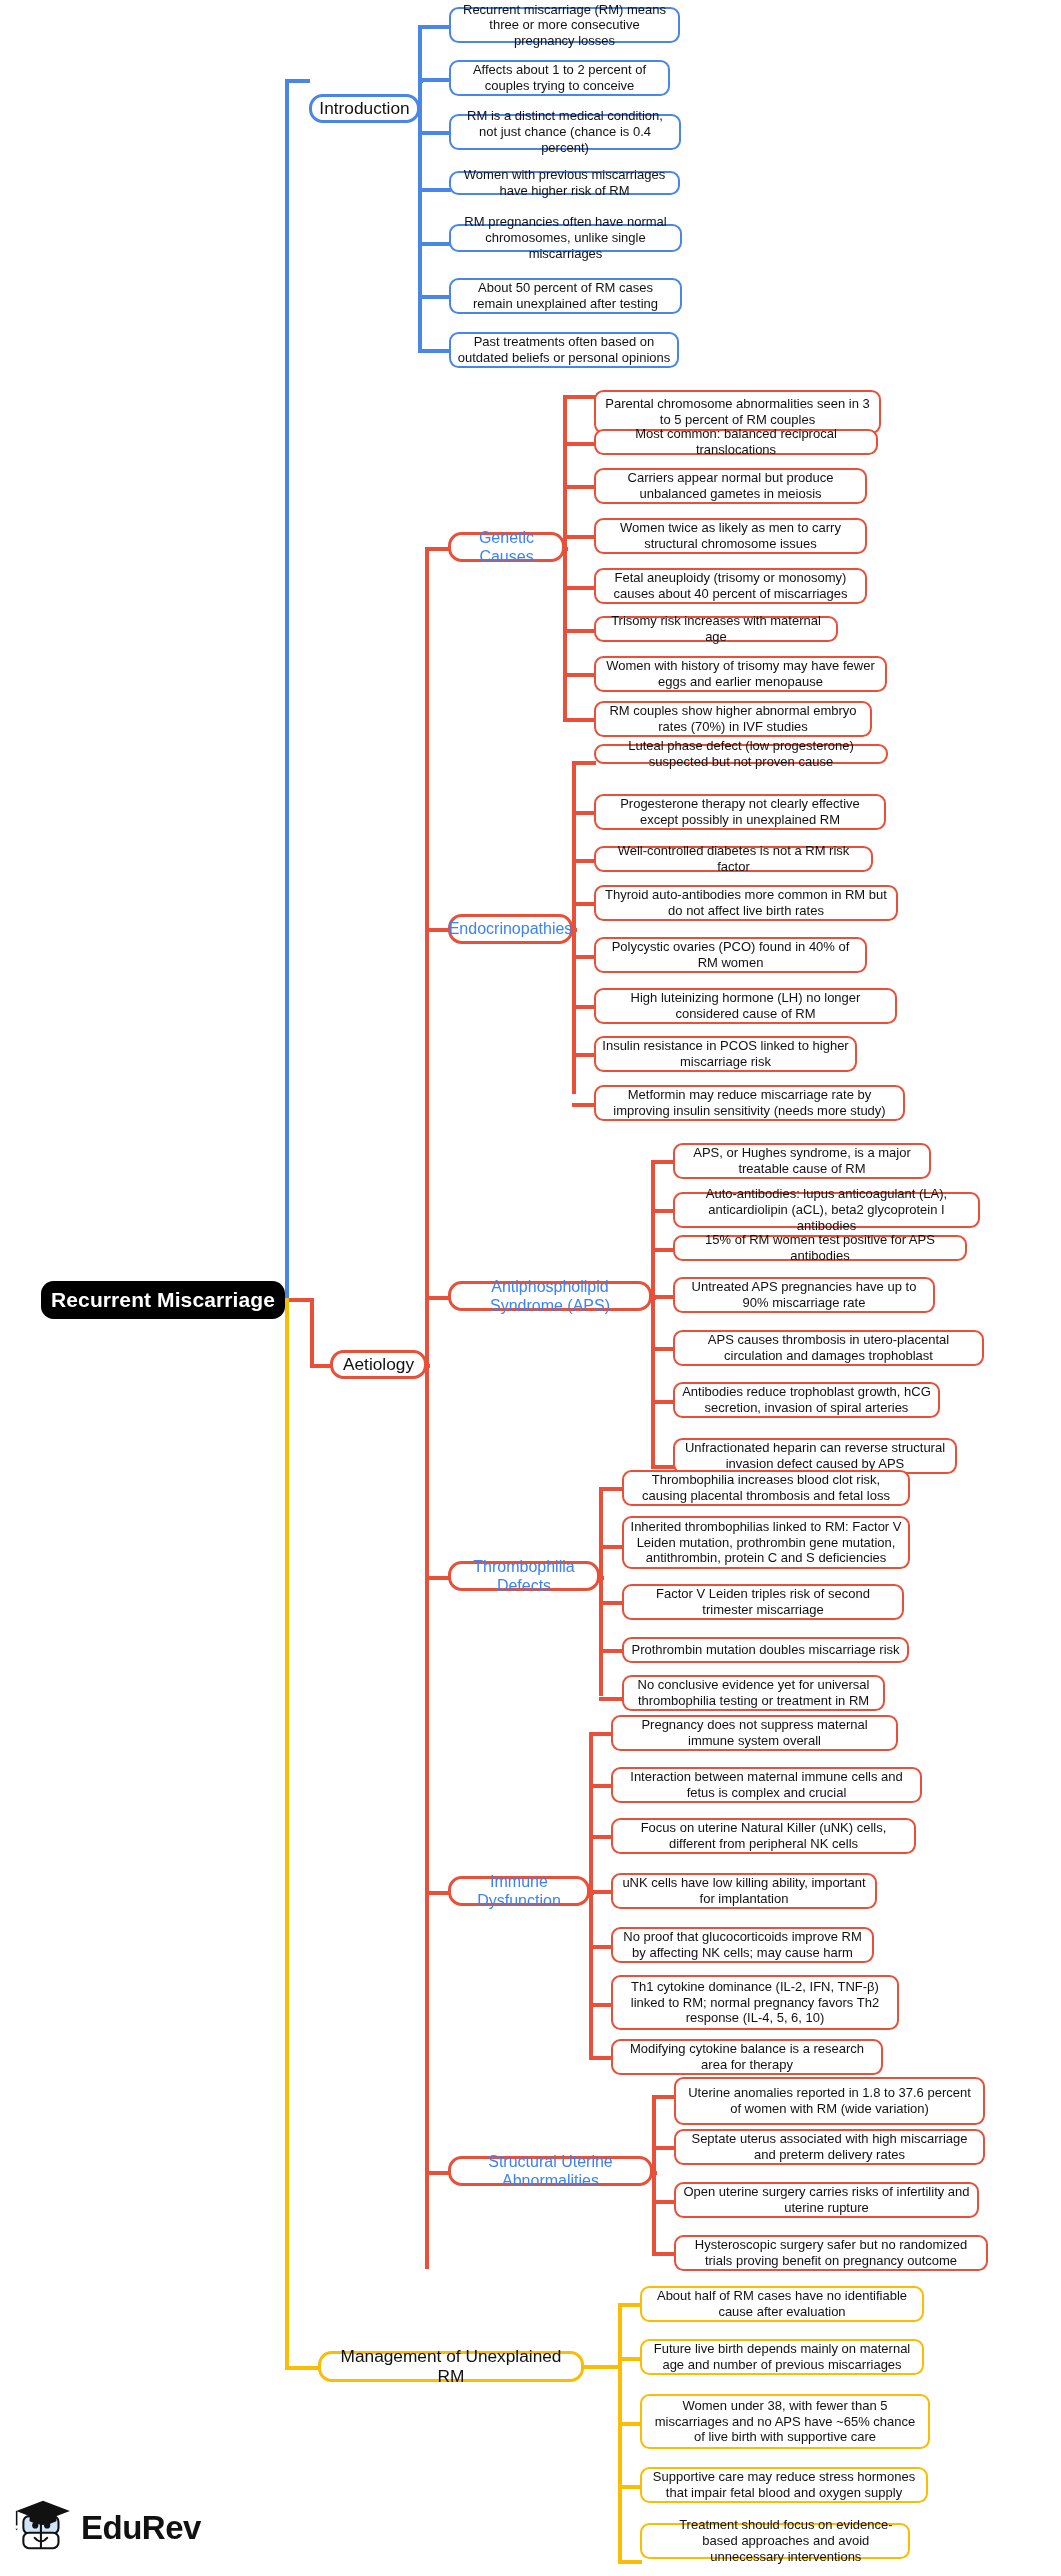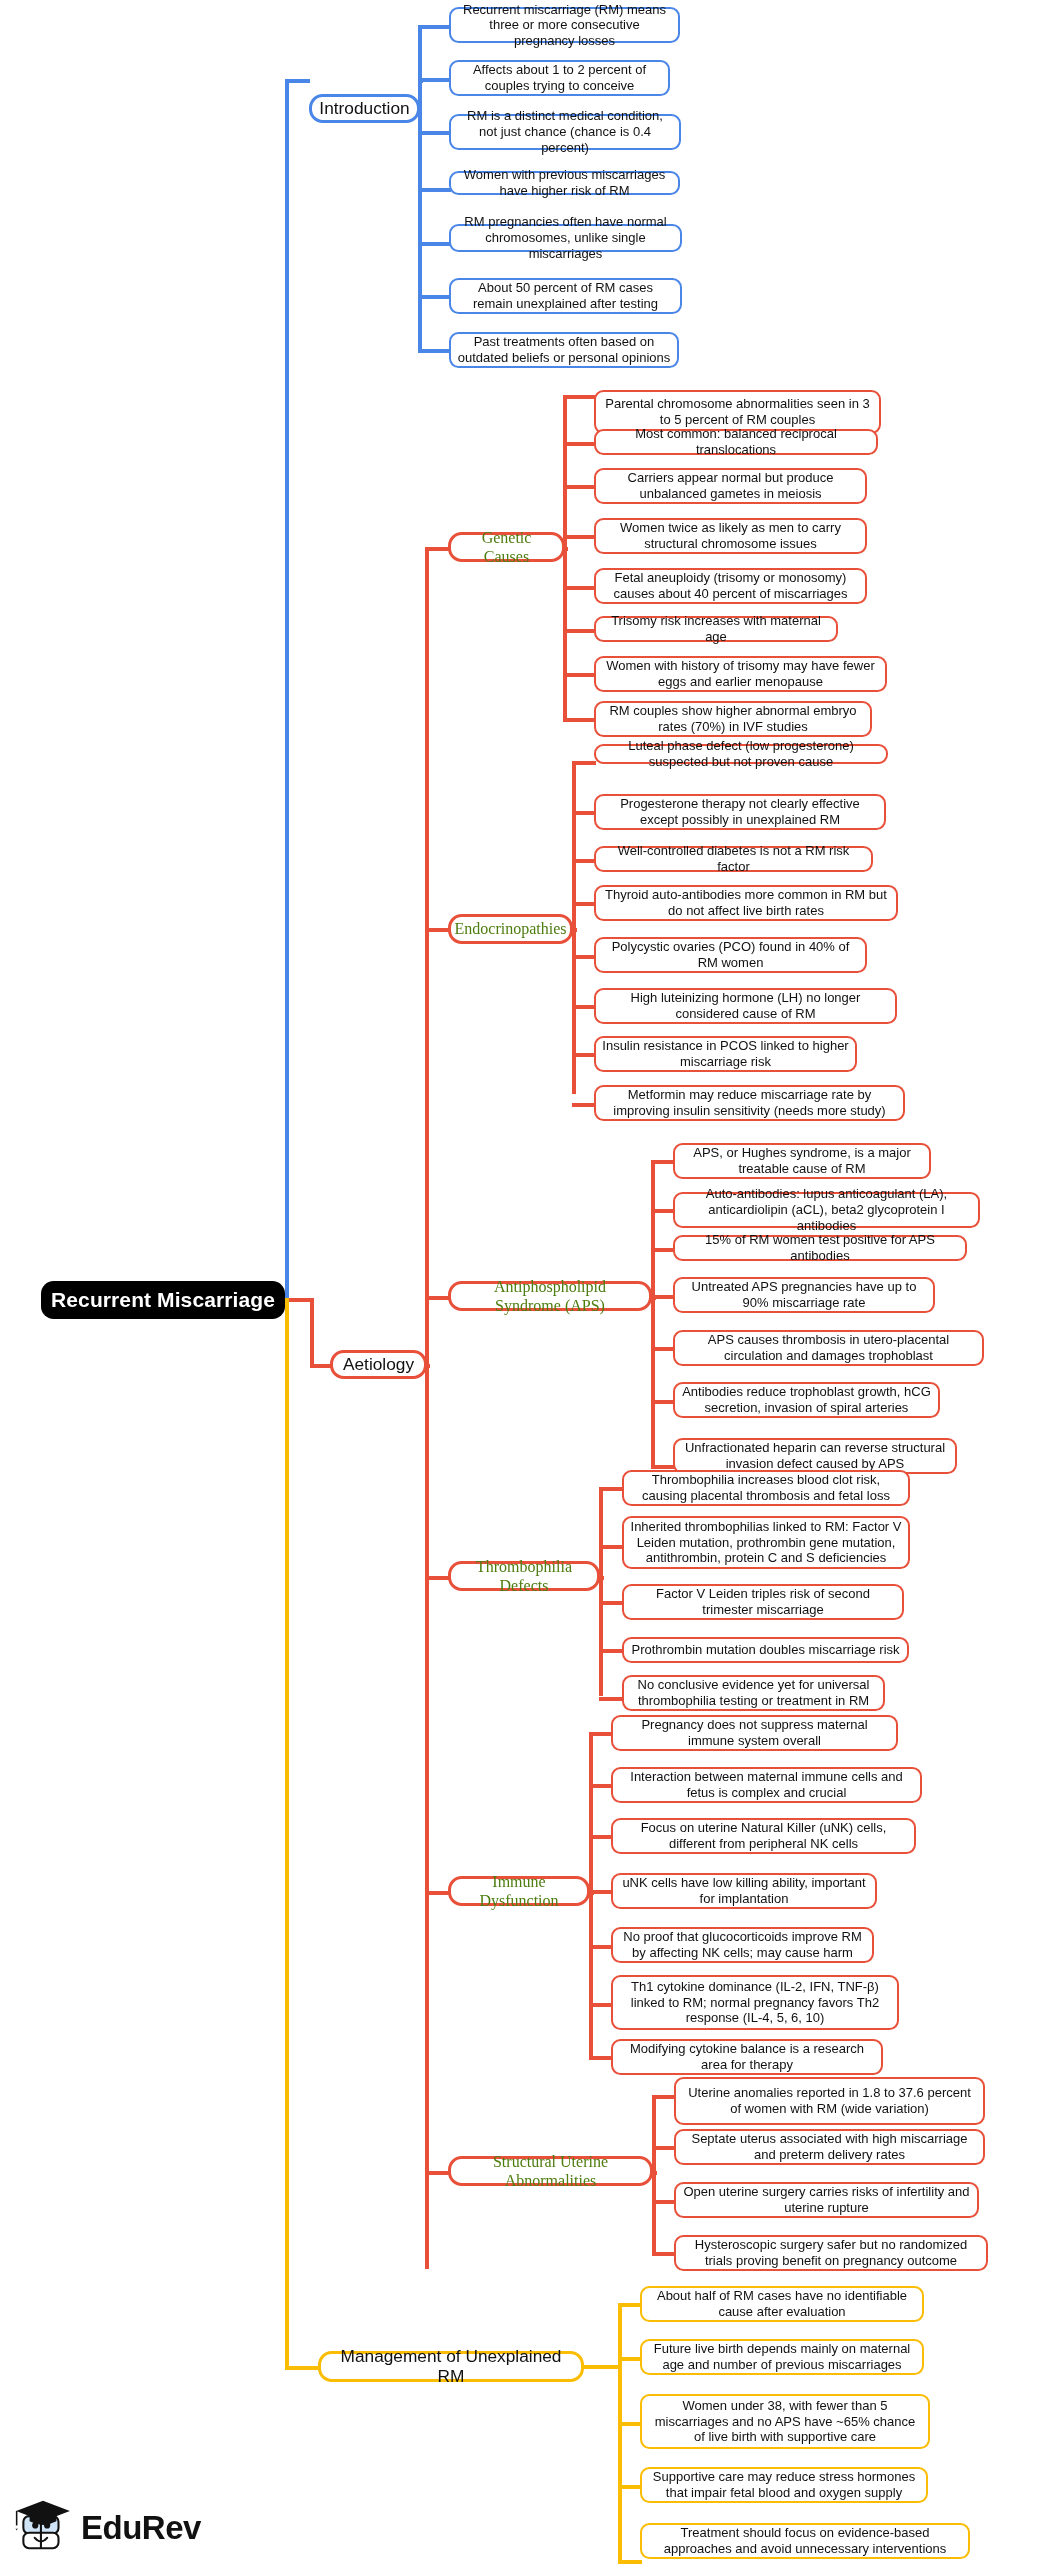--- a/index.html
+++ b/index.html
@@ -3,21 +3,21 @@
 <meta charset="utf-8">
 <style>
   html,body{margin:0;padding:0;background:#ffffff;}
   body{font-family:"Liberation Sans",sans-serif;}
   #canvas{position:relative;width:1061px;height:2576px;background:#fff;overflow:hidden;}
 
   
   .node{position:absolute;box-sizing:border-box;display:flex;align-items:center;
         justify-content:center;text-align:center;background:#fff;z-index:5;}
   .leaf{border-radius:9.5px;border:2.6px solid #000;padding:3.2px 6.3px;font-size:13px;line-height:1.22;color:#111;}
-  .topic{border-radius:13.7px;border:3.2px solid #000;padding:4.2px 11.6px;font-size:16px;line-height:1.2;color:#4d7c0f;font-family:Liberation Serif, serif;}
+  .topic{border-radius:13.7px;border:3.2px solid #000;padding:4.2px 11.6px;font-size:16px;line-height:1.2;color:#3b82f6;}
   .branch{border-radius:13.7px;border:3.2px solid #000;padding:4.2px 11.6px;font-size:17.3px;line-height:1.2;color:#111;}
 
   .c-blue.leaf,.c-blue.topic,.c-blue.branch{border-color:#4a86e8;}
   .c-red.leaf,.c-red.topic,.c-red.branch{border-color:#e8503a;}
   .c-yellow.leaf,.c-yellow.topic,.c-yellow.branch{border-color:#fbbc04;}
 
   
   #root-node{position:absolute;background:#000;color:#fff;border-radius:12.6px;
              font-size:21px;font-weight:bold;letter-spacing:0.1px;
              display:flex;align-items:center;justify-content:center;z-index:8;
@@ -363,21 +363,21 @@
   <div class="node leaf c-yellow" style="left:640px; top:2394px; width:290px; height:55px;">
     <span>Women under 38, with fewer than 5 miscarriages and no APS have ~65% chance of live birth with supportive care</span>
   </div>
 
   <div class="conn h b-yellow" style="left:618px;top:2485px;width:24px;"></div>
   <div class="node leaf c-yellow" style="left:640px; top:2467px; width:288px; height:36px;">
     <span>Supportive care may reduce stress hormones that impair fetal blood and oxygen supply</span>
   </div>
 
   <div class="conn h b-yellow" style="left:618px;top:2560px;width:24px;"></div>
-  <div class="node leaf c-yellow" style="left:640px; top:2523px; width:330px; height:36px;">
+  <div class="node leaf c-yellow" style="left:640px; top:2523px; width:270px; height:36px;padding-left:28px;">
     <span>Treatment should focus on evidence-based approaches and avoid unnecessary interventions</span>
   </div>
 
   <div id="logo">
     <svg class="cap" viewBox="0 0 120 120">
 
       <rect x="22" y="38" width="68" height="34" rx="11" fill="#cfe4f7" stroke="#111" stroke-width="4"></rect>
       <rect x="22" y="70" width="68" height="30" rx="11" fill="#fff" stroke="#111" stroke-width="4"></rect>
       <line x1="56" y1="38" x2="56" y2="100" stroke="#111" stroke-width="4"></line>
 

